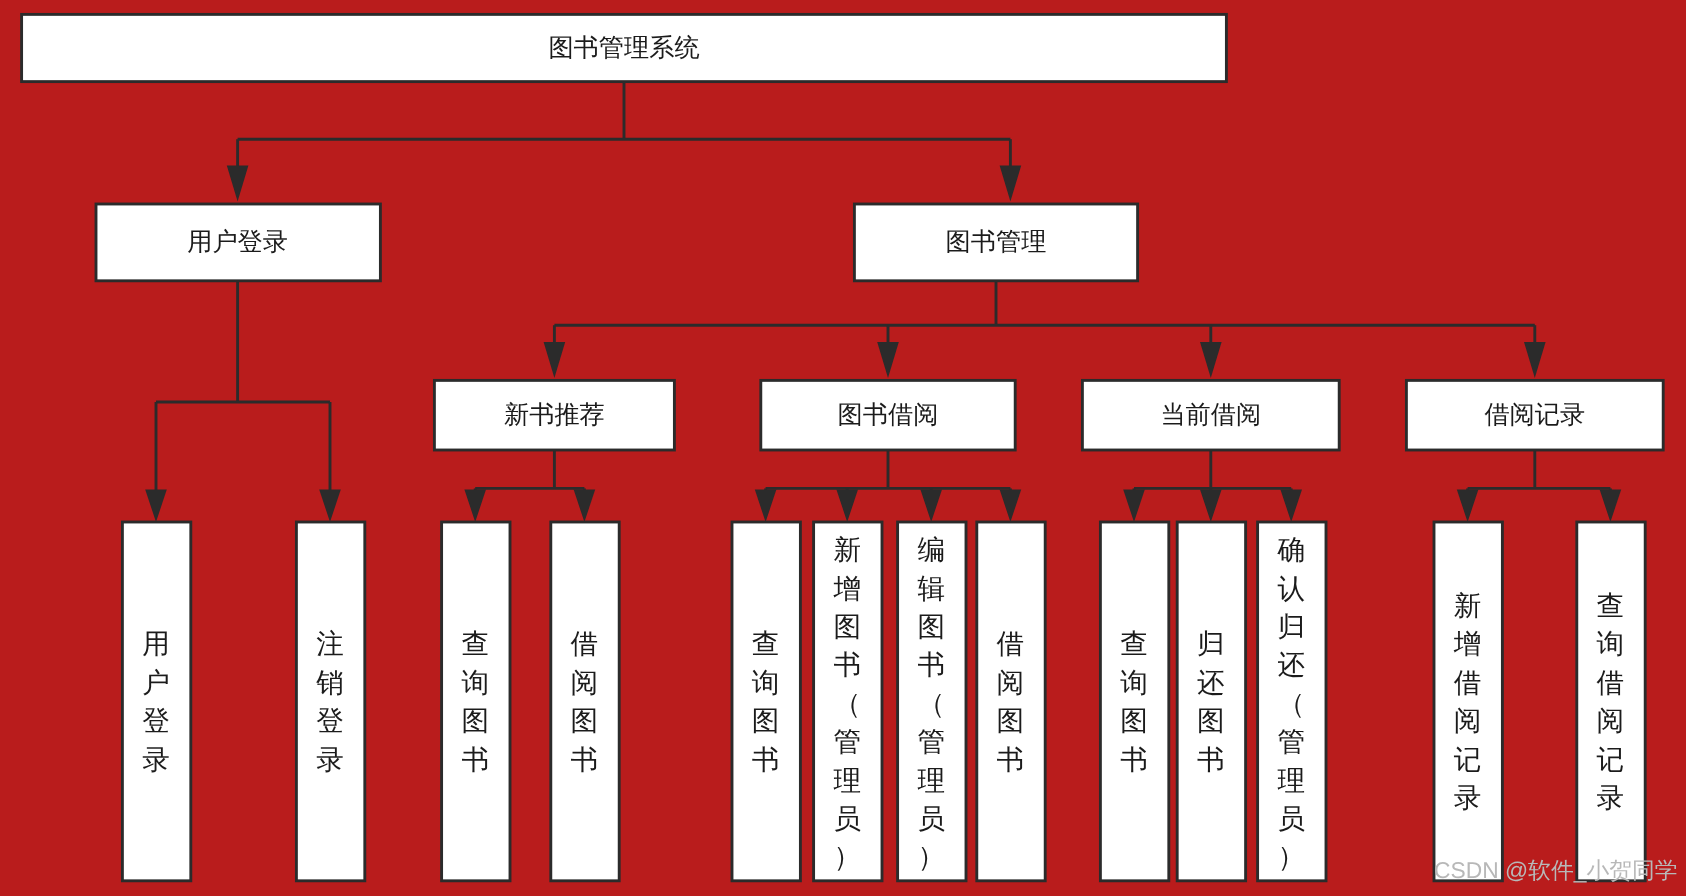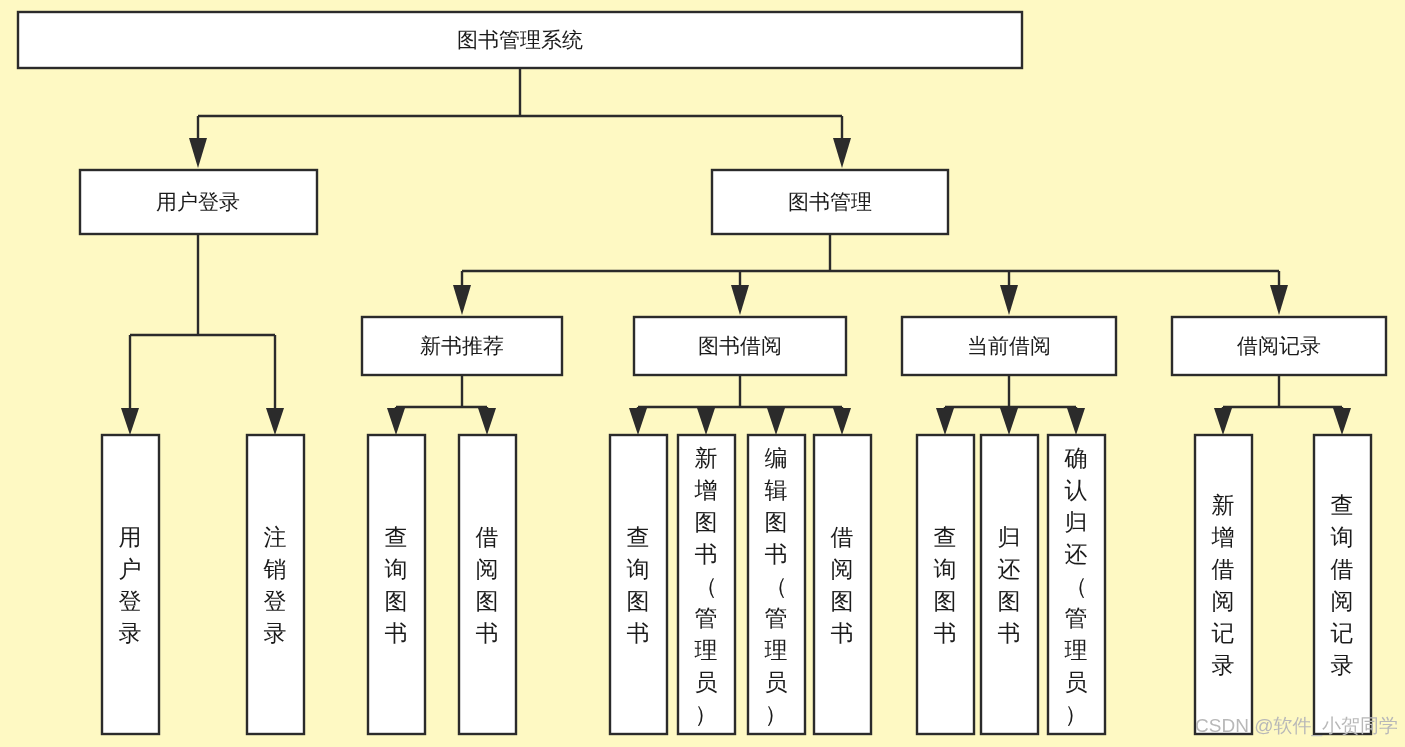--- a/index.html
+++ b/index.html
@@ -10,21 +10,21 @@
   body {
     width: 1405px;
     height: 747px;
     font-family: "Liberation Sans", "DejaVu Sans", sans-serif;
     overflow: hidden;
   }
   #diagram-root {
     position: relative;
     width: 1405px;
     height: 747px;
-    background: #fef9c3;
+    background: #b91c1c;
   }
   svg#diagram-svg {
     position: absolute;
     left: 0;
     top: 0;
     width: 1405px;
     height: 747px;
   }
   .node-box {
     fill: #ffffff;

